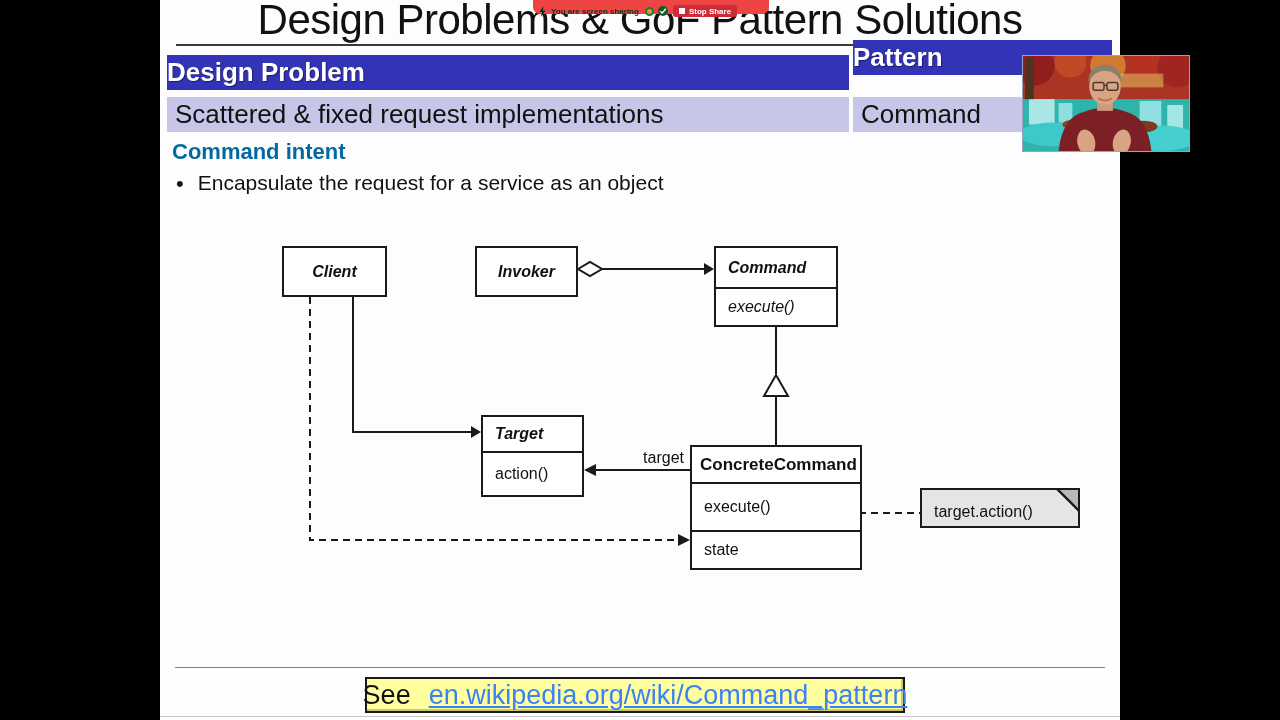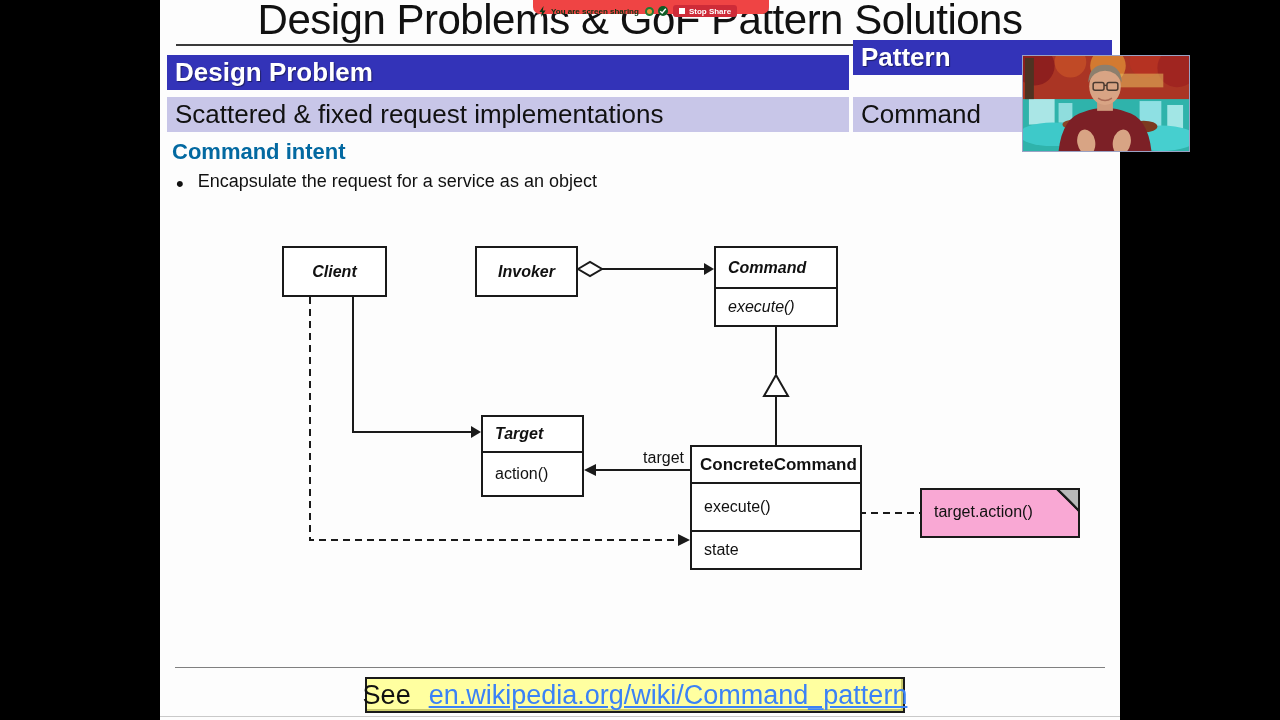--- a/index.html
+++ b/index.html
@@ -10,44 +10,44 @@
   }
   .slide { position:absolute; left:160px; top:0; width:960px; height:720px; background:#fdfdfd; }
 
   
   .title { position:absolute; left:160px; top:-4px; width:960px; text-align:center;
            font-size:42px; line-height:48px; color:#111; letter-spacing:-0.5px; }
   .title-rule { position:absolute; left:176px; top:44px; width:929px; height:2px; background:#3a3a3a; }
 
   
   .thcell { position:absolute; height:35px; background:#3333b8; color:#fff;
-            font-size:26px; font-weight:bold; line-height:34px; padding-left:8px;
+            font-size:26px; font-weight:bold; line-height:34px; 
             text-shadow:1px 1px 1px rgba(0,0,0,0.45); }
   .tdcell { position:absolute; height:35px; background:#c8c6e8; color:#111;
             font-size:26px; line-height:34px; padding-left:8px; }
 
   .intent { position:absolute; left:172px; top:139px; font-size:22px; font-weight:bold; color:#0369a1; }
   .bullet-row { position:absolute; left:176px; top:171px; display:flex; color:#111; }
   .bullet-glyph { font-size:22px; margin-right:14px; }
-  .bullet-text { font-size:18px; }
+  .bullet-text { font-size:21px; }
 
   
   .uml-box { position:absolute; background:#fff; border:2px solid #1a1a1a; color:#111; font-size:16px; }
   .uml-center { display:flex; align-items:center; justify-content:center; font-weight:bold; font-style:italic; }
   .cmp { display:flex; align-items:center; padding-left:12px; }
   .cmp-div { border-bottom:2px solid #1a1a1a; }
   .b-i { font-weight:bold; font-style:italic; }
   .b { font-weight:bold; }
   .i { font-style:italic; }
 
   .edge-label { position:absolute; left:600px; top:449px; width:84px; text-align:right;
                 font-size:16px; color:#111; }
 
-  .uml-note { position:absolute; left:920px; top:488px; width:160px; height:50px;
-              background:#f9a8d4; border:2px solid #1a1a1a; font-size:16px; color:#111;
+  .uml-note { position:absolute; left:920px; top:488px; width:160px; height:40px;
+              background:#e5e5e5; border:2px solid #1a1a1a; font-size:16px; color:#111;
               line-height:44px; padding-left:12px; }
   .note-fold { position:absolute; top:-2px; right:-2px; width:24px; height:24px; }
 
   svg.connectors { position:absolute; left:0; top:0; width:1280px; height:720px; pointer-events:none; }
 
   
   .bottom-rule { position:absolute; left:175px; top:667px; width:930px; height:1px; background:#808080; }
   .footer-box { position:absolute; left:365px; top:677px; width:540px; height:36px;
                 background:#ffffa0; border:2px solid #1a1a1a;
                 display:flex; align-items:center; justify-content:center;

